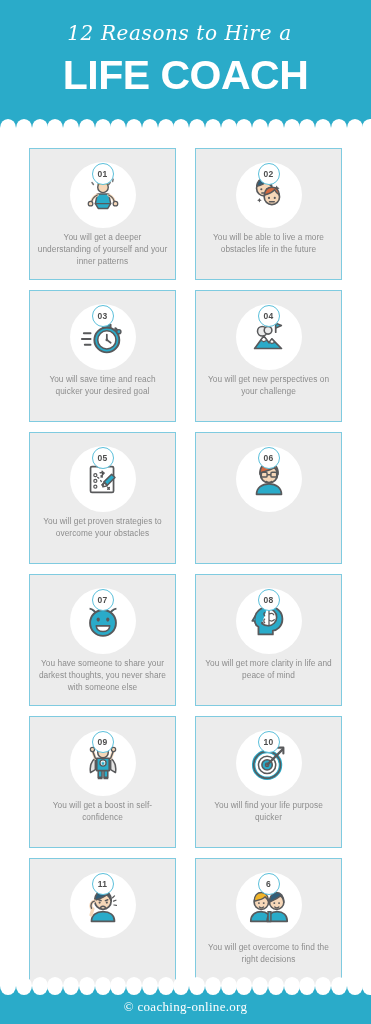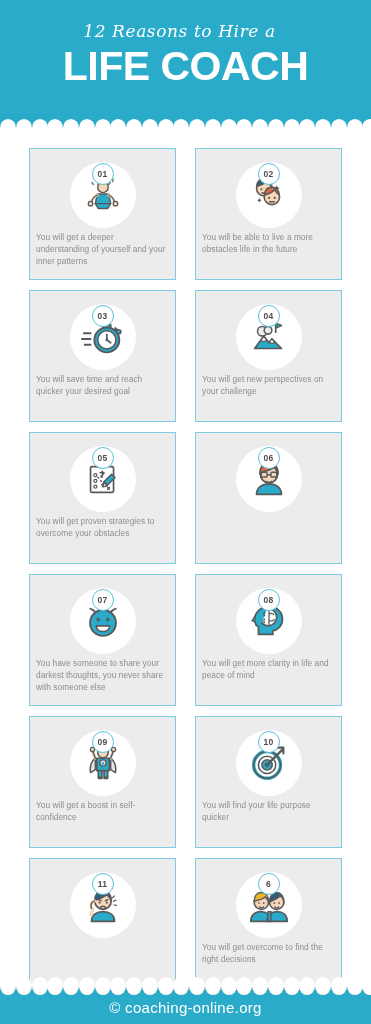--- a/index.html
+++ b/index.html
@@ -31,35 +31,35 @@
     background: #2aabc9;
     box-sizing: border-box;
     padding-top: 22px;
     text-align: center;
     overflow: hidden;
   }
   .header-script {
     font-family: "DejaVu Serif", serif;
     font-style: italic;
     font-weight: 400;
-    font-size: 17px;
+    font-size: 20px;
     letter-spacing: 0.6px;
     color: #ffffff;
     line-height: 1.1;
     margin: 0 12px 2px 0;
     white-space: nowrap;
   }
   .header-title {
     font-family: "Liberation Sans", sans-serif;
     font-weight: 700;
     font-size: 41px;
     letter-spacing: -0.5px;
     color: #ffffff;
     line-height: 1.05;
-    margin: 4px;
+    margin: 10px;
     white-space: nowrap;
   }
 
   
   .scallop-bottom {
     position: absolute;
     left: 0;
     bottom: -9px;
     width: 371px;
     height: 18px;
@@ -136,21 +136,21 @@
   .icon-circle svg { display: block; }
 
   .card-text {
     position: absolute;
     left: 6px;
     right: 6px;
     top: 82px;
     font-size: 8.3px;
     line-height: 1.45;
     color: #8d8d8d;
-    text-align: left;
+    text-align: center;
     letter-spacing: 0.05px;
   }
 
   
   .footer {
     position: absolute;
     left: 0;
     bottom: 0;
     width: 371px;
     height: 38px;
@@ -174,23 +174,23 @@
     flex: 0 0 auto;
     margin-right: -0.35px;
   }
   .footer-text {
     position: absolute;
     left: 0;
     right: 0;
     top: 13px;
     text-align: center;
     color: #ffffff;
-    font-size: 15px;
+    font-size: 13px;
     letter-spacing: 0.3px;
-    font-family: Liberation Sans, sans-serif;
+    font-family: Liberation Serif, serif;
   }
 </style>
 </head>
 <body>
 
 <div class="page">
 
   <div class="header">
     <div class="header-script">12 Reasons to Hire a</div>
     <div class="header-title">LIFE COACH</div>

